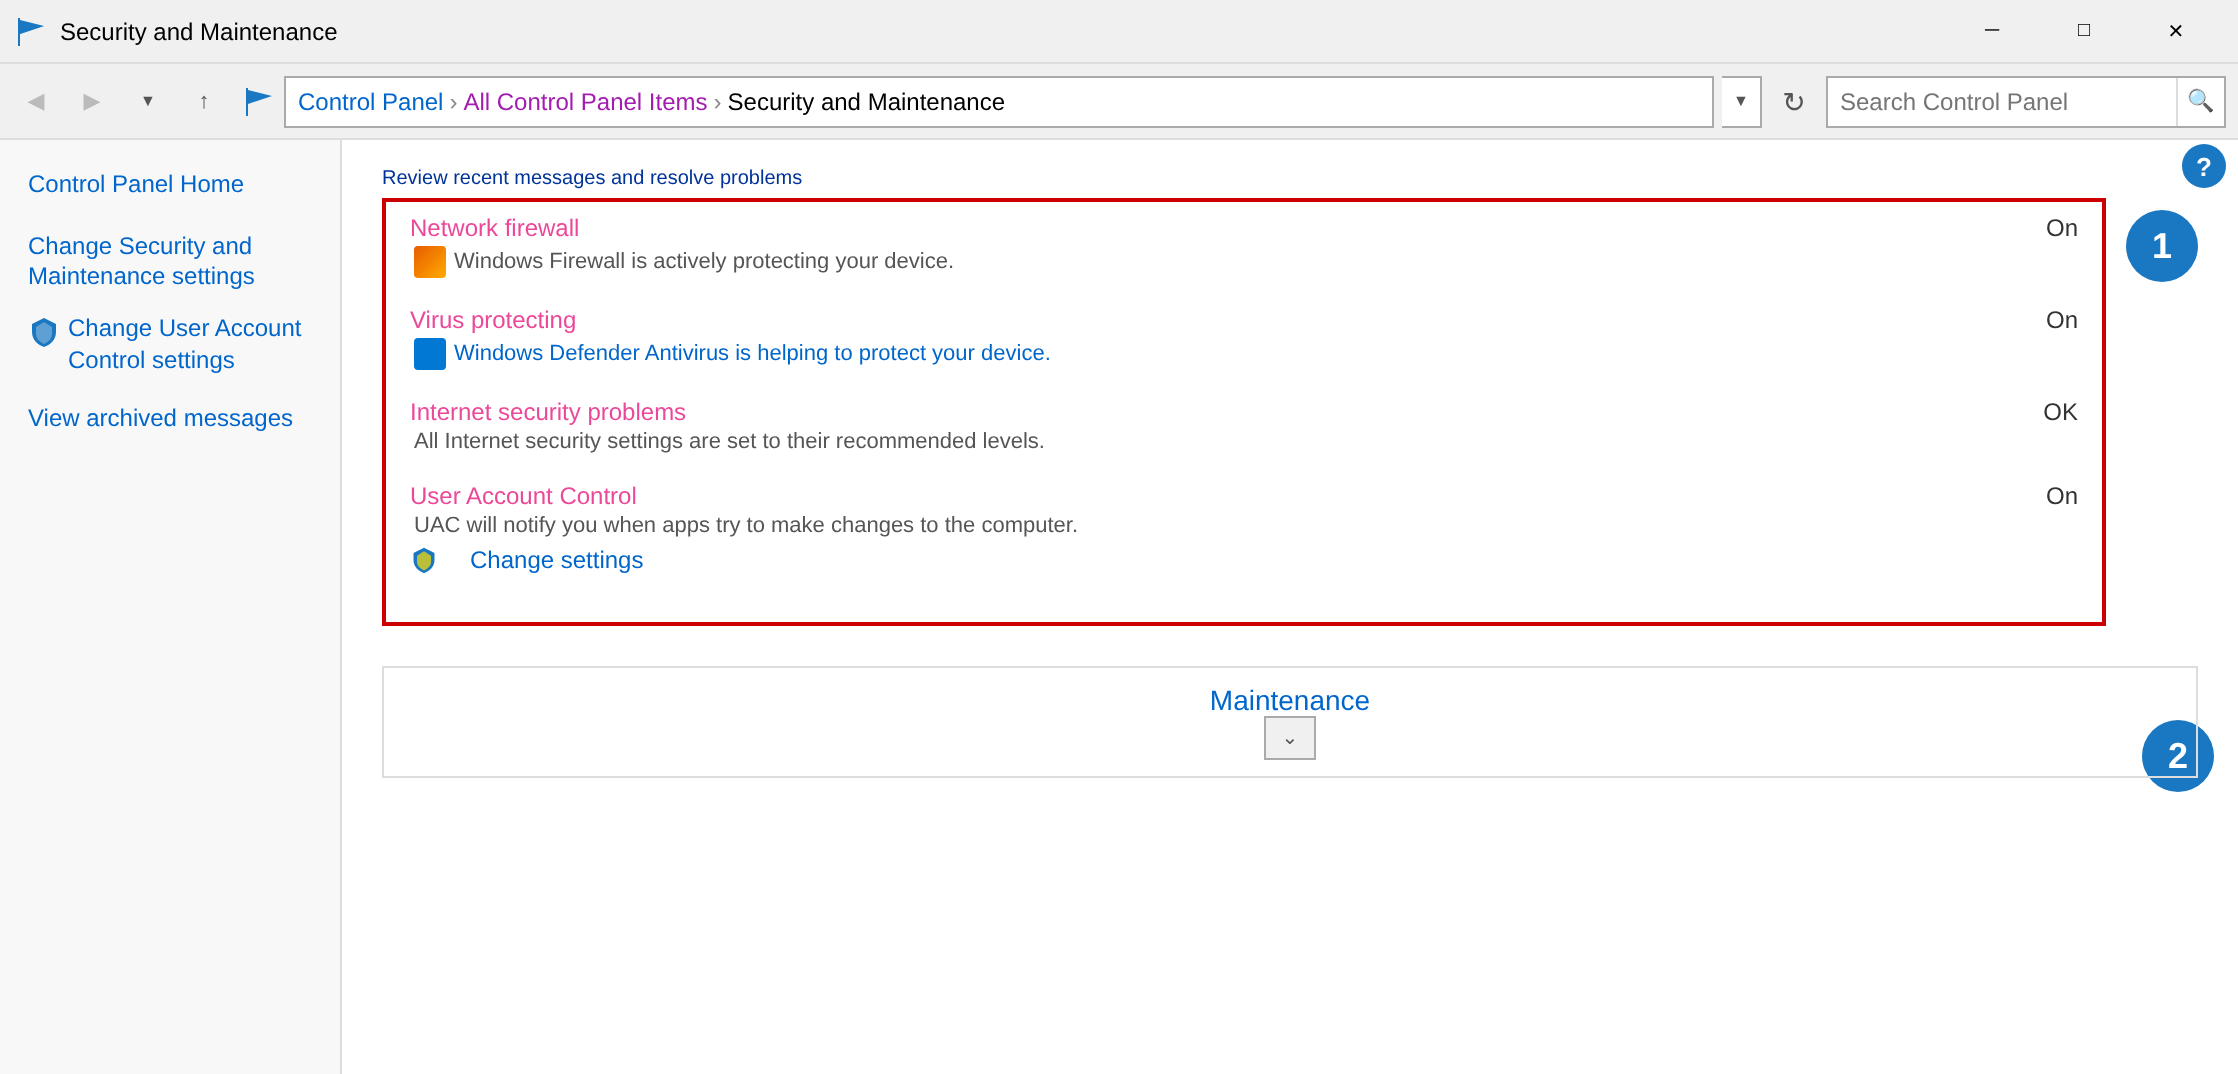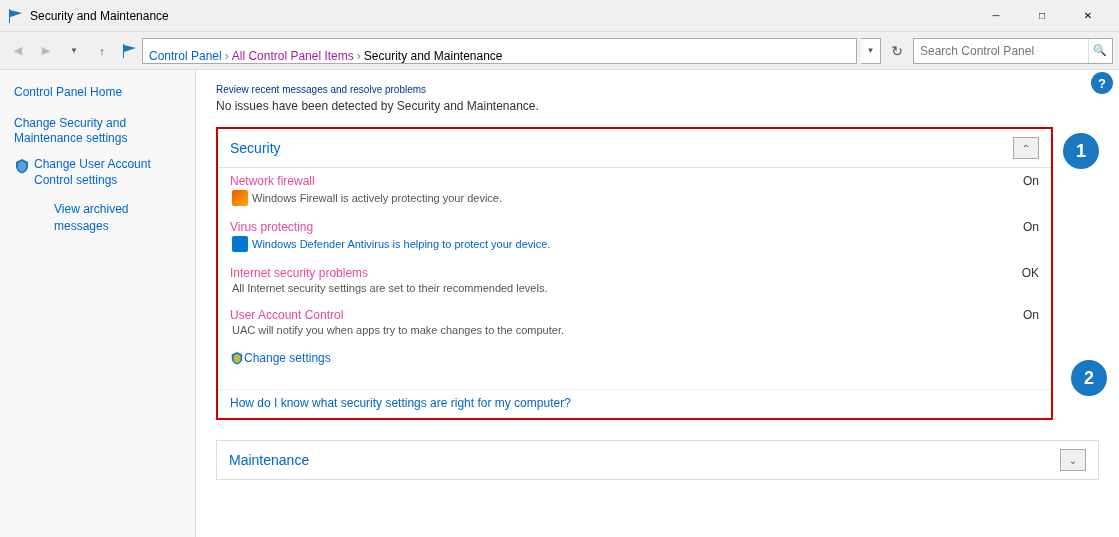--- a/index.html
+++ b/index.html
@@ -50,21 +50,21 @@
       border-radius: 2px;
       font-size: 11px; color: #555;
     }
     .nav-btn.disabled { color: #bbb; cursor: default; }
     .address-path {
       flex: 1;
       height: 26px;
       border: 1px solid #aaa;
       background: white;
       display: flex;
-      align-items: flex-end;
+      align-items: center;
       padding: 0 6px;
       font-size: 12px;
       color: #000;
     }
     .address-separator { color: #888; margin: 0 3px; }
     .address-dropdown {
       width: 20px; height: 26px;
       border: 1px solid #aaa; border-left: none;
       background: white;
       display: flex; align-items: center; justify-content: center;
@@ -99,21 +99,21 @@
     }
 
     
     .main-layout {
       display: flex;
       height: calc(537px - 32px - 38px);
     }
 
     
     .sidebar {
-      width: 196px;
+      width: 171px;
       background: #f8f8f8;
       border-right: 1px solid #ddd;
       padding: 10px 0;
       flex-shrink: 0;
     }
     .sidebar-link {
       display: block;
       padding: 4px 14px;
       color: #0066cc;
       text-decoration: none;
@@ -228,33 +228,34 @@
       color: #0066cc;
       cursor: pointer;
       text-decoration: none;
       font-size: 12px;
     }
     .security-footer {
       padding: 6px 12px 8px;
       border-top: 1px solid #eee;
     }
     .uac-change-row {
-      display: flex; align-items: center; gap: 0; margin-top: 15px;
+      display: flex; align-items: center; gap: 16px; margin-top: 4px;
     }
 
     
     .maintenance-box {
       border: 1px solid #ddd;
       position: relative;
     }
     .maintenance-header {
       display: flex;
       align-items: center;
       justify-content: space-between;
       padding: 8px 12px;
+      flex-direction: column;
     }
     .maintenance-title {
       font-size: 14px;
       color: #0066cc;
       font-weight: normal;
     }
     .maint-toggle {
       width: 26px; height: 22px;
       border: 1px solid #aaa;
       background: #f0f0f0;
@@ -347,33 +348,28 @@
 
     <div class="sidebar-link-with-icon" style="margin-top:4px;">
 
       <svg width="16" height="16" viewBox="0 0 16 16" style="flex-shrink:0; margin-top:1px;">
         <path d="M8,1 L2,4 L2,8 C2,12 5,14.5 8,15.5 C11,14.5 14,12 14,8 L14,4 Z" fill="#1a78c2"></path>
         <path d="M8,3 L4,5.5 L4,9 C4,11.5 6,13 8,14 C10,13 12,11.5 12,9 L12,5.5 Z" fill="white" opacity="0.3"></path>
       </svg>
       <span class="sidebar-text">Change User Account Control settings</span>
     </div>
 
-    <a class="sidebar-link" style="margin-top:6px;margin-left:40px;">View archived messages</a>
+    <a class="sidebar-link" style="margin-top:6px;">View archived messages</a>
   </div>
 
   <div class="content">
     <div class="page-title">Review recent messages and resolve problems</div>
-    <div class="page-subtitle">No issues have been detected by Security and Maintenance.</div>
 
     <div style="display:flex; align-items:flex-start; gap:10px; margin-bottom:10px; position:relative;">
       <div class="section-box" style="flex:1;">
-        <div class="section-header">
-          <span class="section-title">Security</span>
-          <button class="section-toggle">⌃</button>
-        </div>
         <div class="section-content">
 
           <div class="security-item">
             <div class="security-item-row">
               <span class="security-item-name">Network firewall</span>
               <span class="security-item-status">On</span>
             </div>
             <div class="security-item-desc">
               <span class="firewall-icon-img"></span>
               <span>Windows Firewall is actively protecting your device.</span>
@@ -412,23 +408,20 @@
             <div class="uac-change-row">
 
               <svg width="14" height="14" viewBox="0 0 16 16">
                 <path d="M8,1 L2,4 L2,8 C2,12 5,14.5 8,15.5 C11,14.5 14,12 14,8 L14,4 Z" fill="#1a78c2"></path>
                 <path d="M8,3 L4,5.5 L4,9 C4,11.5 6,13 8,14 C10,13 12,11.5 12,9 L12,5.5 Z" fill="#ffdd00" opacity="0.7"></path>
               </svg>
               <a class="security-link">Change settings</a>
             </div>
           </div>
 
-        </div>
-        <div class="security-footer">
-          <a class="security-link">How do I know what security settings are right for my computer?</a>
         </div>
       </div>
 
       <div style="position:relative; margin-top: 6px;">
         <div class="circle-badge" style="position:relative; left:0; top:0;">1</div>
       </div>
     </div>
 
     <div style="position:absolute; right: 12px; top: 290px;">
       <div class="circle-badge" style="position:relative;">2</div>

